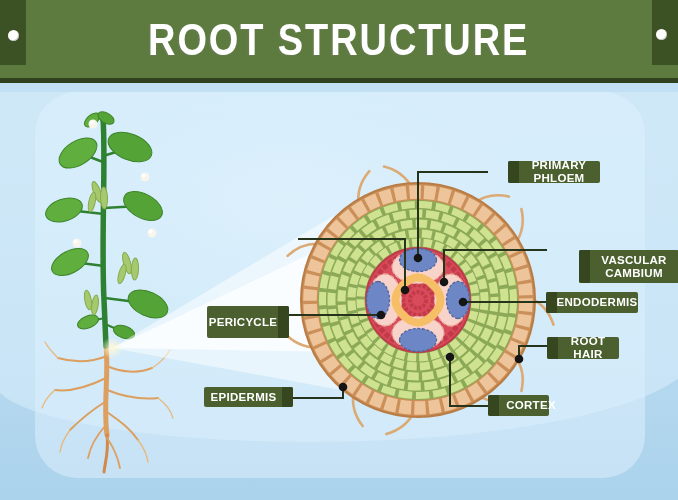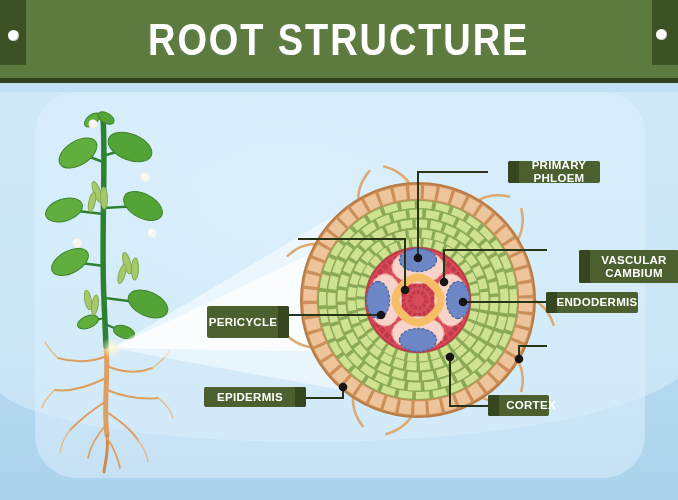--- a/index.html
+++ b/index.html
@@ -255,19 +255,22 @@
     </div>
     <div class="tag strip-left" style="left: 579px; top: 234px; width: 100px; height: 33px; margin-top: 16px;">
       <span>VASCULAR CAMBIUM</span>
     </div>
     <div class="tag strip-left" style="left: 546px; top: 292px; width: 92px; height: 21px;">
       <span>ENDODERMIS</span>
     </div>
     <div class="tag strip-right" style="left: 207px; top: 306px; width: 82px; height: 32px;">
       <span>PERICYCLE</span>
     </div>
-    <div class="tag strip-right" style="left: 204px; top: 387px; width: 102px; height: 20px;">
+    <div class="tag strip-left" style="left: 547px; top: 337px; width: 72px; height: 22px;">
+      <span>ROOT HAIR</span>
+    </div>
+    <div class="tag strip-right" style="left: 204px; top: 387px; width: 89px; height: 20px;">
       <span>EPIDERMIS</span>
     </div>
     <div class="tag strip-left" style="left: 488px; top: 395px; width: 61px; height: 21px; padding-left: 28px;">
       <span>CORTEX</span>
     </div>
   </div>
 
 </body></html>

